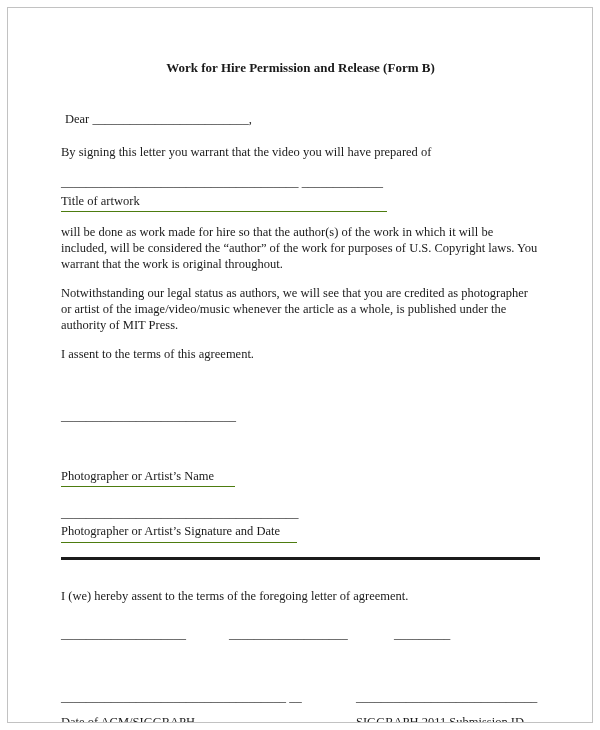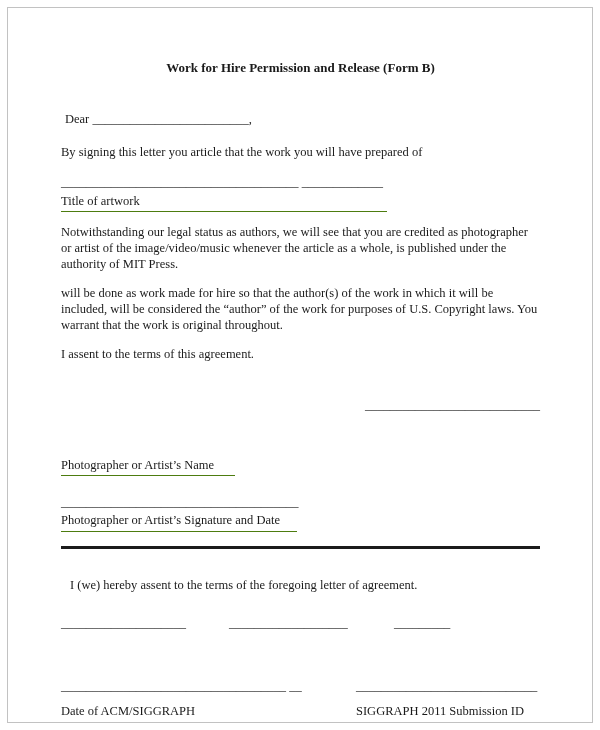--- a/index.html
+++ b/index.html
@@ -45,29 +45,29 @@
     border-bottom: 1px solid #4d7c0f;
     padding-bottom: 2px;
     margin-top: 2px;
   }
   .w-artwork { width: 326px; }
   .w-name { width: 174px; margin-top: 44px; }
   .w-sig { width: 236px; }
   .w-authors { width: 390px; }
   .para { margin-top: 12px; }
   .assent-artist { margin-top: 13px; }
-  .name-blank { margin-top: 34px; text-align: right; }
+  .name-blank { margin-top: 45px; }
   .sig-blank { margin-top: 18px; }
   .thick-rule {
     height: 3px;
     background: #1b1b1b;
     margin-top: 14px;
     border: none;
   }
-  .assent-publisher { margin-top: 28px; margin-left: 9px; }
+  .assent-publisher { margin-top: 28px; }
   .pos-row {
     position: relative;
     height: 17px;
   }
   .pos-row .seg { position: absolute; top: 0; white-space: pre; }
   .author-blanks { margin-top: 22px; }
   .author-labels { margin-top: 0; height: 17px; }
   .author-labels .date-label { position: absolute; left: 333px; top: 0; }
   .bottom-blanks { margin-top: 46px; }
   .bottom-labels { margin-top: 8px; height: 17px; }
@@ -79,30 +79,30 @@
 </head>
 <body>
 
 <div class="page">
   <div class="content">
 
     <h1 class="title">Work for Hire Permission and Release (Form B)</h1>
 
     <p class="salutation"><span>Dear </span><span class="blank">_________________________</span><span>,</span></p>
 
-    <p class="intro">By signing this letter you article that the work you will have prepared of</p>
+    <p class="intro">By signing this letter you warrant that the video you will have prepared of</p>
 
     <div class="blank-row">______________________________________ _____________</div>
     <div class="labeled w-artwork">
       <span>Title of artwork</span>
     </div>
 
+    <p class="para">will be done as work made for hire so that the author(s) of the work in which it will be included, will be considered the “author” of the work for purposes of U.S. Copyright laws.  You warrant that the work is original throughout.</p>
+
     <p class="para">Notwithstanding our legal status as authors, we will see that you are credited as photographer or artist of the image/video/music whenever the article as a whole, is published under the authority of MIT Press.</p>
-
-    <p class="para">will be done as work made for hire so that the author(s) of the work in which it will be included, will be considered the “author” of the work for purposes of U.S. Copyright laws.  You warrant that the work is original throughout.</p>
 
     <p class="assent-artist">I assent to the terms of this agreement.</p>
 
     <div class="blank-row name-blank">____________________________</div>
     <div class="labeled w-name">
       <span>Photographer or Artist’s Name</span>
     </div>
 
     <div class="blank-row sig-blank">______________________________________</div>
     <div class="labeled w-sig">

